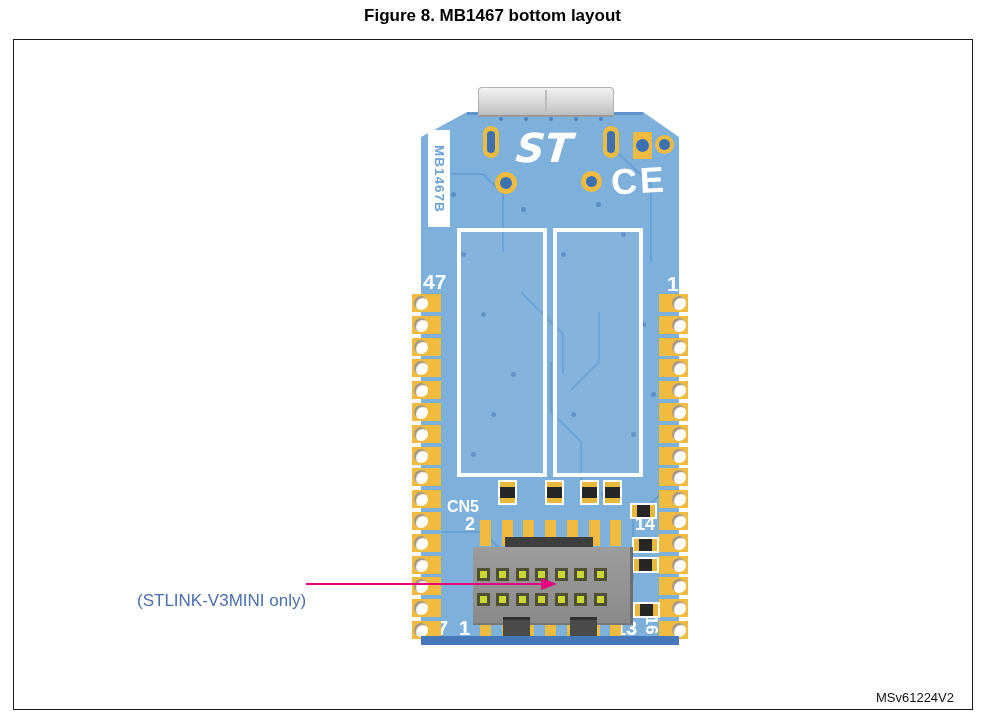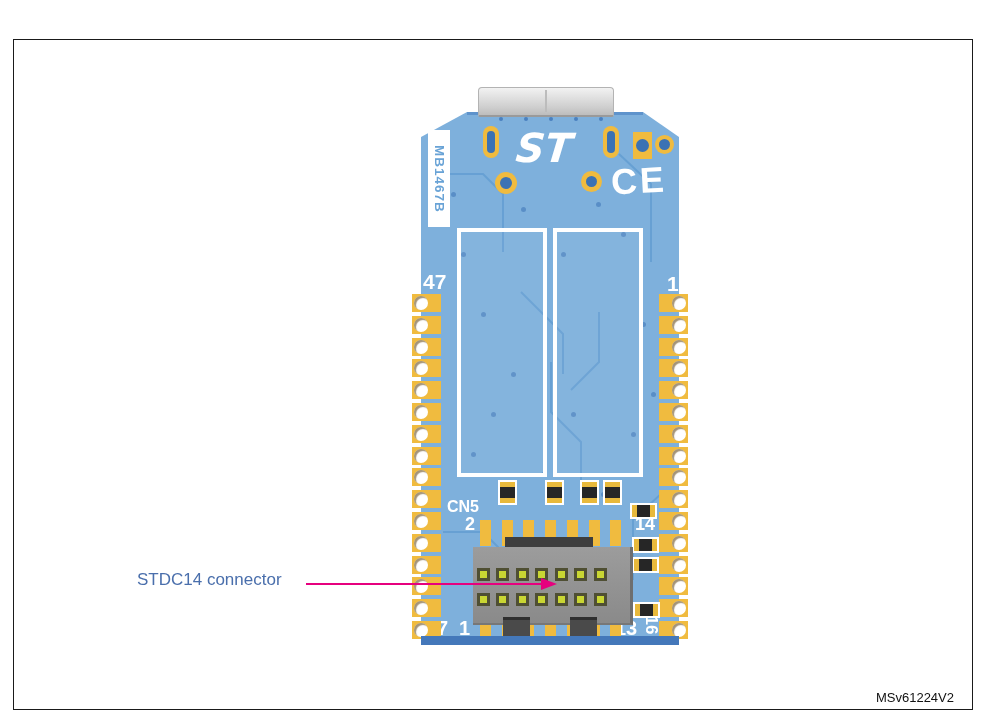--- a/index.html
+++ b/index.html
@@ -69,20 +69,21 @@
   .callout{position:absolute;left:123px;top:528px;font-size:17px;line-height:24px;color:#4A6FAC;}
   .callout .gap{height:21px;}
   .arrow-svg{position:absolute;left:0;top:0;width:958px;height:669px;pointer-events:none;}
   .dot{position:absolute;border-radius:50%;background:#4A80BE;}
 </style>
 </head>
 <body>
 
 <div class="page">
 
+  <div class="fig-title">Figure 8. MB1467 bottom layout</div>
 
   <div class="fig-box">
 
     <div class="board">
 
       <div class="board-surface">
         <svg width="258" height="533">
           <g fill="none" stroke="#639ED2" stroke-width="2" opacity="0.85">
             <path d="M 12 62 L 62 62 L 82 82 L 82 140"></path>
             <path d="M 198 42 L 230 72 L 230 150"></path>
@@ -318,19 +319,19 @@
 
       <div class="bottom-band"></div>
     </div>
 
     <svg class="arrow-svg">
       <line x1="292" y1="544" x2="530" y2="544" stroke="#E6007E" stroke-width="2"></line>
       <polygon points="543,544 527,538 527,550" fill="#E6007E"></polygon>
     </svg>
 
     <div class="callout">
-      <div>STDC14 connector</div>
       <div class="gap"></div>
+      <div>(STLINK-V3MINI only)</div>
     </div>
 
     <div class="watermark">MSv61224V2</div>
   </div>
 </div>
 
 </body></html>

